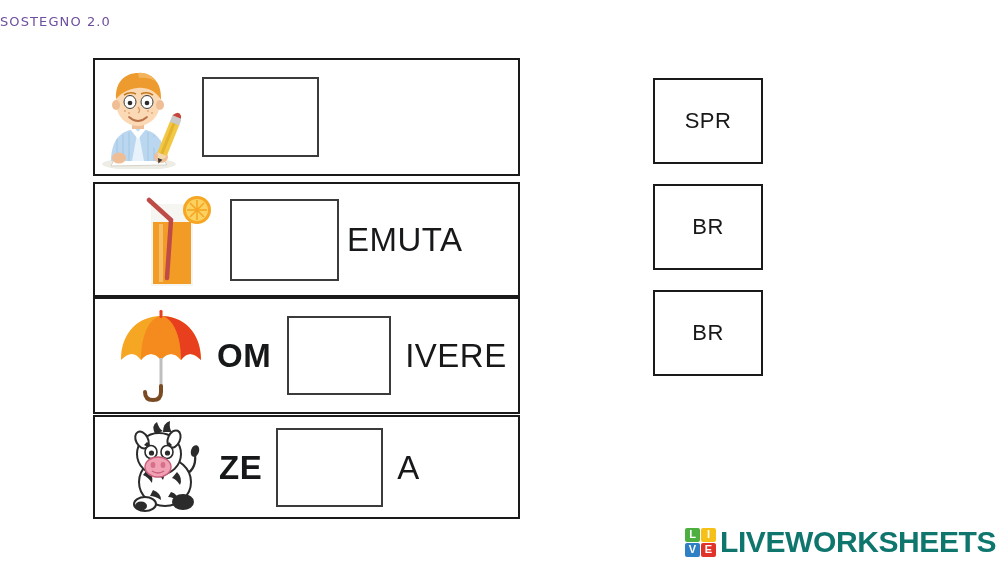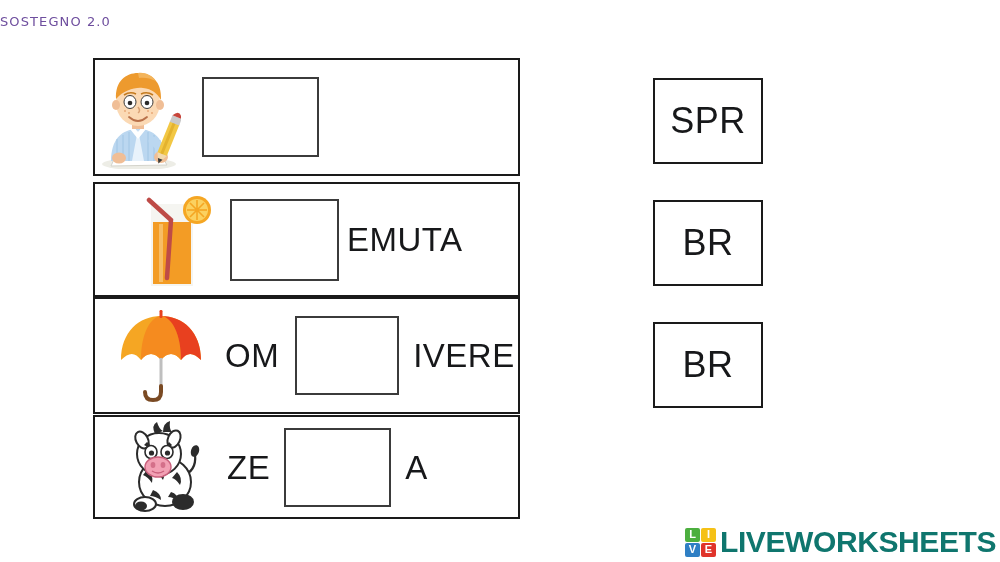--- a/index.html
+++ b/index.html
@@ -74,44 +74,44 @@
     box-sizing: border-box;
     border: 2px solid #3b3b3b;
     background: #ffffff;
     flex: 0 0 auto;
   }
   .db-1 { width: 117px; height: 80px; margin-left: 21px; }
   .db-2 { width: 109px; height: 82px; margin-left: 19px; }
   .db-3 { width: 104px; height: 79px; margin-left: 16px; }
   .db-4 { width: 107px; height: 79px; margin-left: 14px; }
 
-  .gap-text-left { margin-left: 18px; }
+  .gap-text-left { margin-left: 10px; font-weight: bold; }
   .gap-text-right { margin-left: 14px; }
   .txt-ivere { margin-left: 20px; }
   .txt-emuta { margin-left: 8px; }
 
   
   .tiles-area {
     position: absolute;
     left: 653px;
     top: 78px;
   }
   .tile {
     box-sizing: border-box;
     width: 110px;
     height: 86px;
     border: 2px solid #1a1a1a;
     background: #ffffff;
     display: flex;
     align-items: center;
     justify-content: center;
-    font-size: 36px;
+    font-size: 22px;
     color: #17181a;
     letter-spacing: 0.5px;
-    margin-bottom: 36px;
+    margin-bottom: 20px;
   }
 
   
   .logo {
     position: absolute;
     left: 685px;
     top: 527px;
     display: flex;
     align-items: center;
   }

